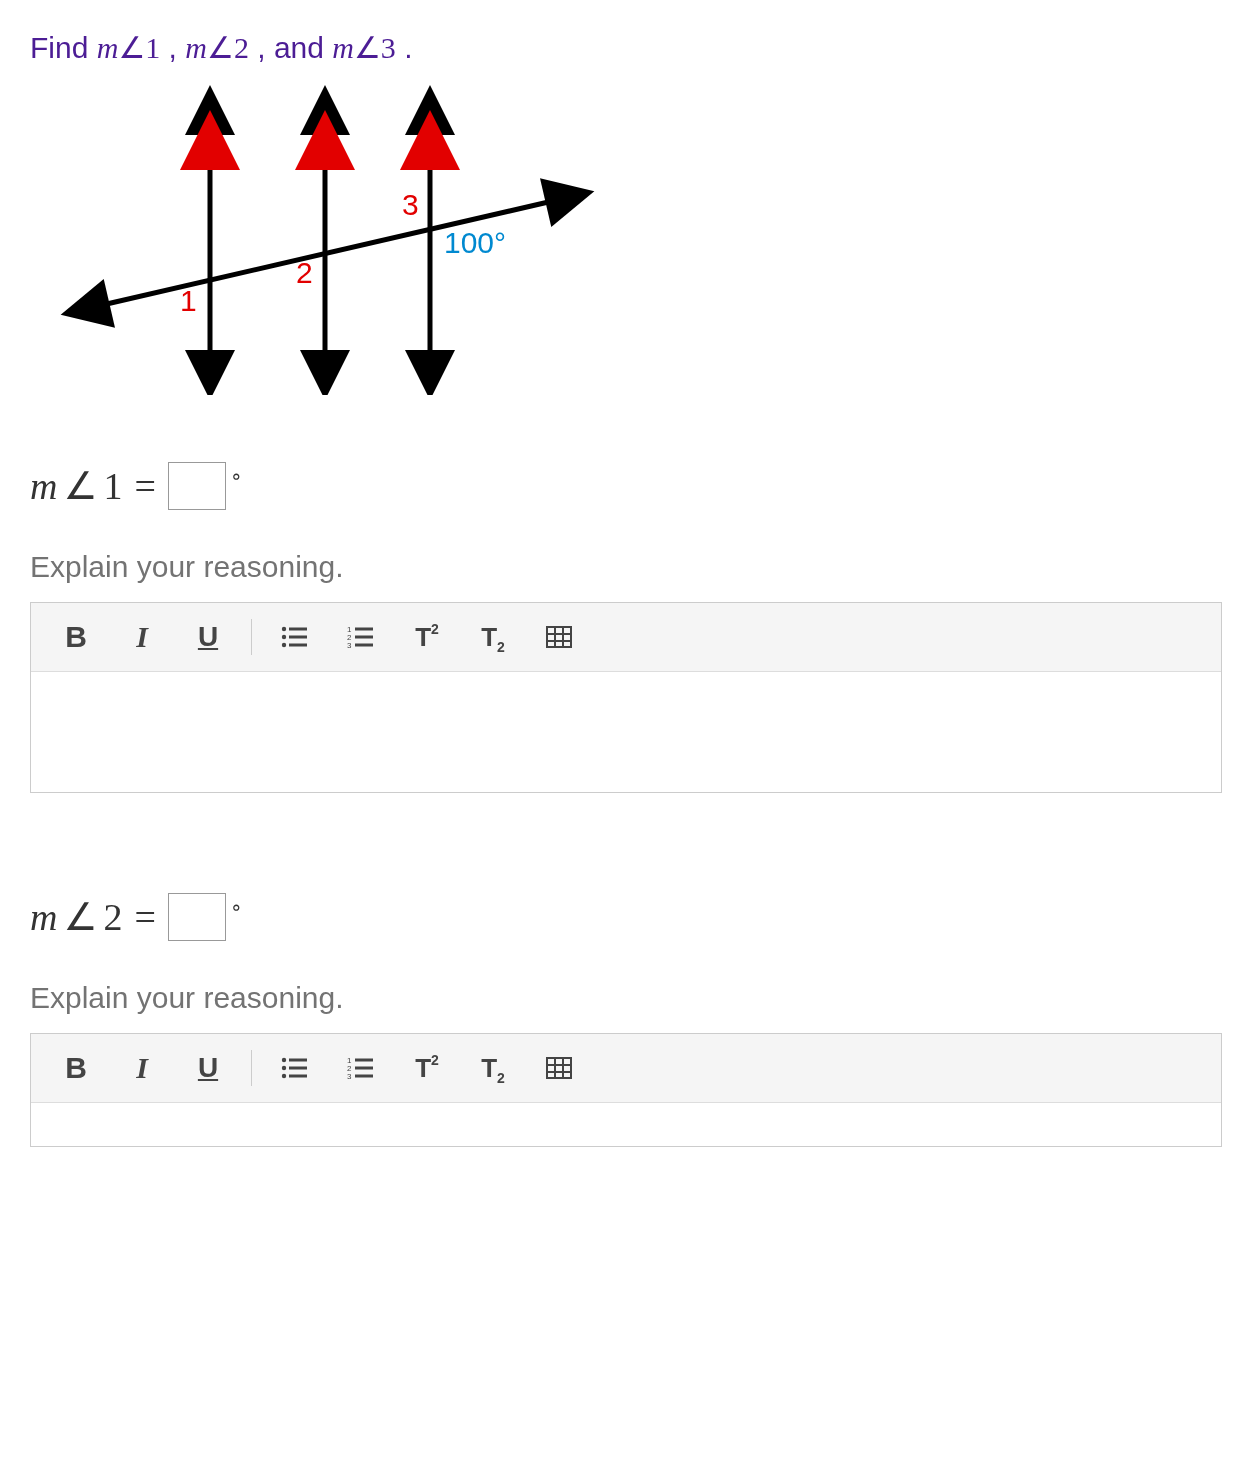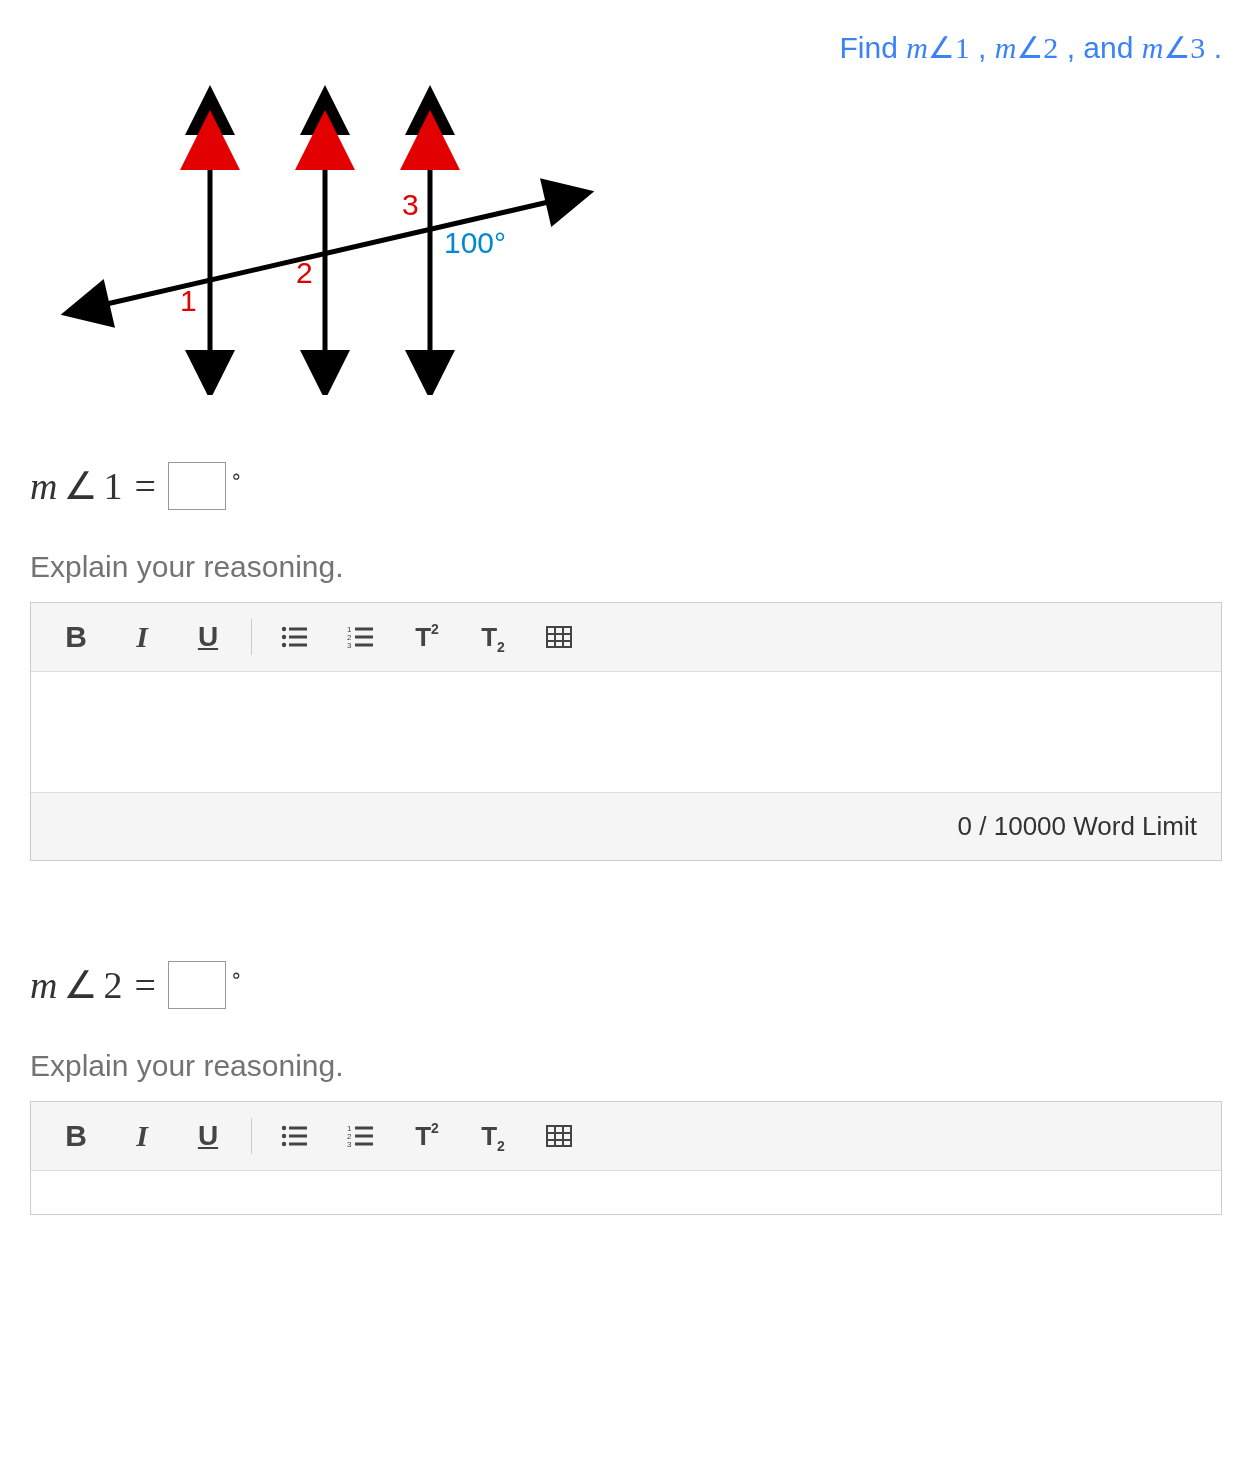--- a/index.html
+++ b/index.html
@@ -7,23 +7,22 @@
     margin: 0;
     padding: 30px 30px 30px 30px;
     font-family: Arial, Helvetica, sans-serif;
     font-size: 28px;
     color: #333;
     background: #fff;
     width: 1252px;
   }
   .prompt {
     font-size: 30px;
-    color: #3b82f6;
+    color: #4c1d95;
     margin-bottom: 20px;
-    text-align: right;
   }
   .math-it { font-family: 'Times New Roman', serif; font-style: italic; }
   .math-rm { font-family: 'Times New Roman', serif; font-style: normal; }
   .angle { font-family: 'Times New Roman', serif; font-style: normal; }
   .diagram-wrap { margin: 10px 0 60px 30px; }
   .answer-row {
     font-family: 'Times New Roman', serif;
     font-size: 38px;
     color: #333;
     margin: 30px 0 40px 0;
@@ -182,21 +181,20 @@
       <svg class="icon" width="26" height="22" viewBox="0 0 26 22">
           <rect x="1" y="1" width="24" height="20" fill="none" stroke="#444" stroke-width="2"></rect>
           <line x1="1" y1="8" x2="25" y2="8" stroke="#444" stroke-width="2"></line>
           <line x1="1" y1="15" x2="25" y2="15" stroke="#444" stroke-width="2"></line>
           <line x1="9" y1="1" x2="9" y2="21" stroke="#444" stroke-width="2"></line>
           <line x1="17" y1="1" x2="17" y2="21" stroke="#444" stroke-width="2"></line>
         </svg>
     </div>
   </div>
   <div class="editor-body" contenteditable="true" style=""></div>
-  <div class="editor-footer">0 / 10000 Word Limit</div>
 </div>
 
 <div class="section2">
 <div class="answer-row">
   <span class="label">m</span>
       <span class="math-rm">∠</span>
       <span class="math-rm">2</span>
   <span class="eq">=</span>
   <input class="blank" type="text" value="" style="">
   <span class="deg">∘</span>

